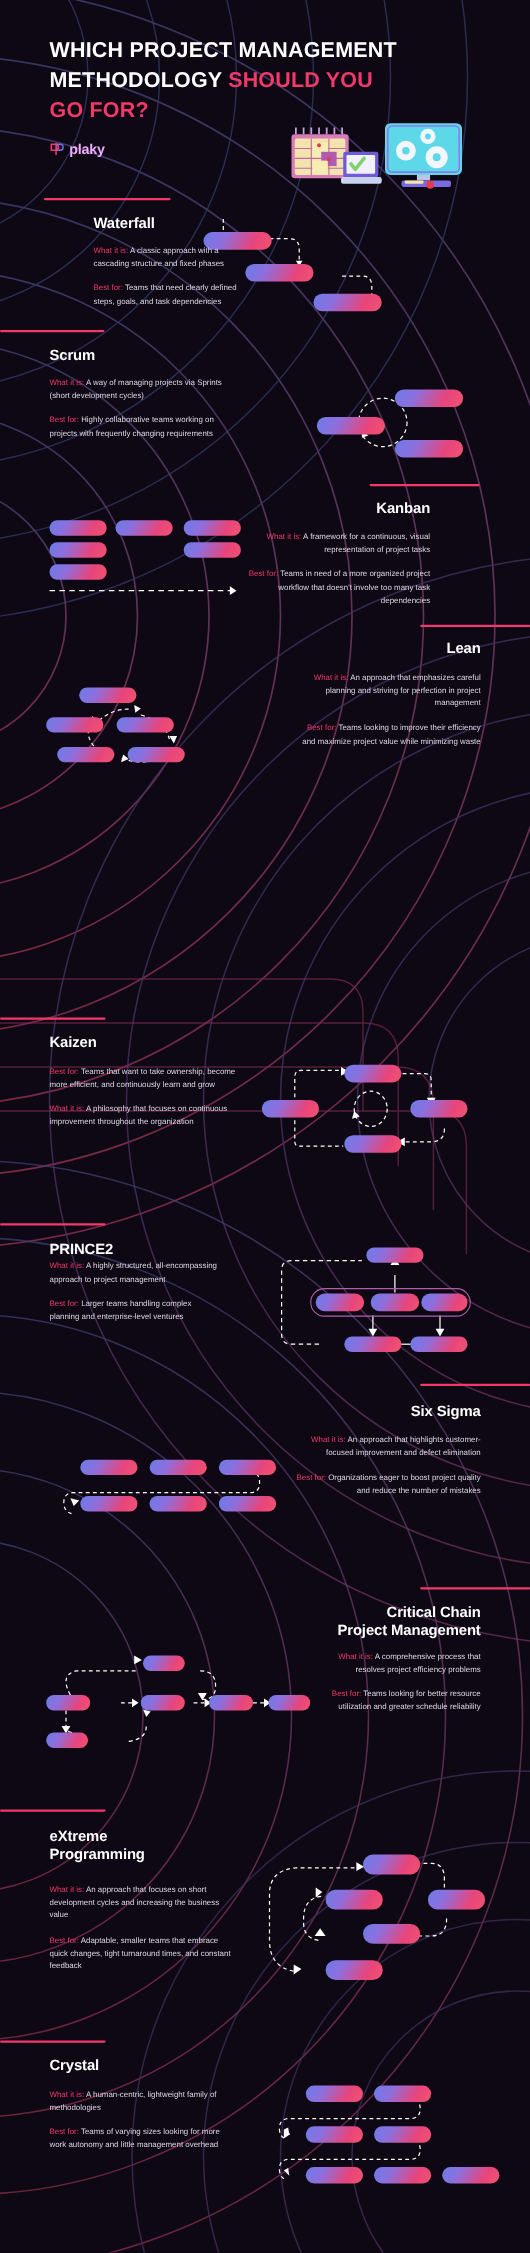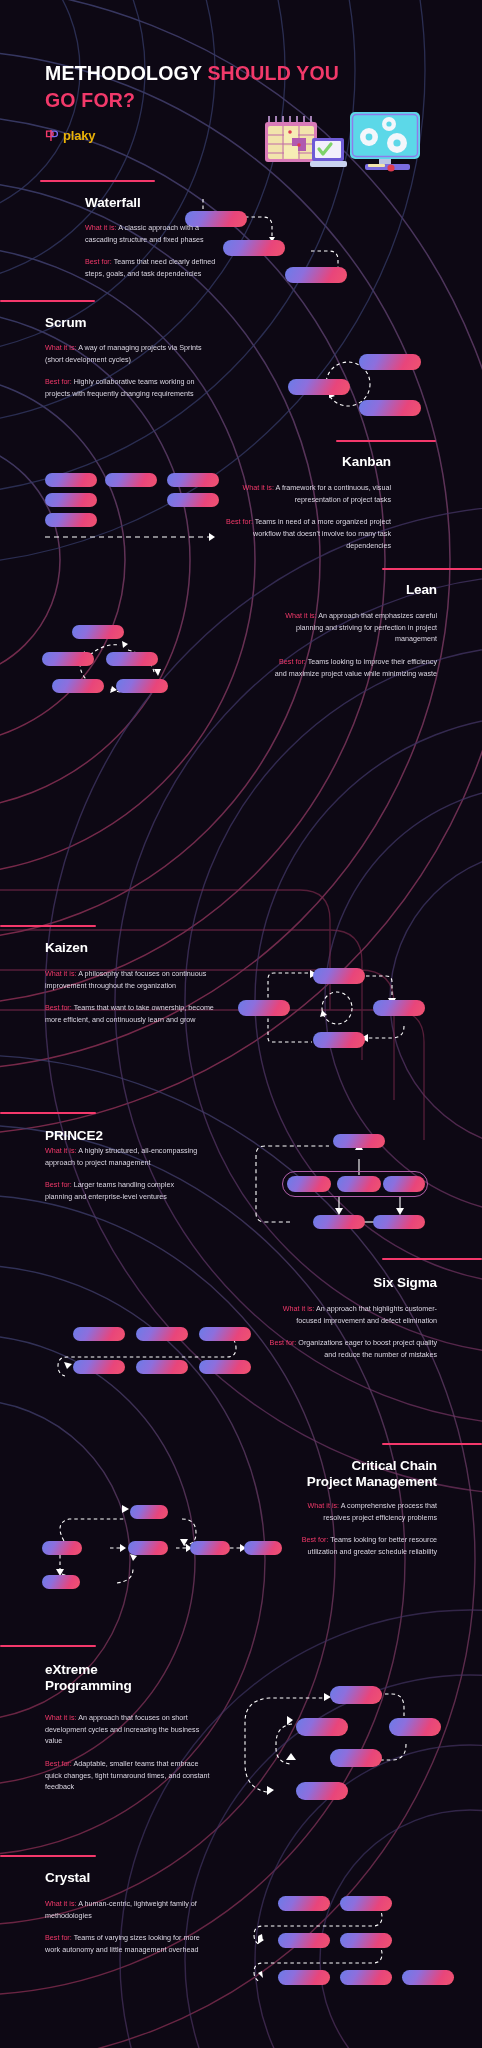--- a/index.html
+++ b/index.html
@@ -51,21 +51,21 @@
     position: absolute;
     left: 45px; top: 128px;
     display: flex;
     align-items: center;
     gap: 5px;
   }
   .logo-mark { width: 13px; height: 13px; display:block; }
   .logo-text {
     font-size: 13px;
     font-weight: 700;
-    color: #eab308;
+    color: #f0abfc;
     letter-spacing: -0.2px;
   }
   .hero-art {
     position: absolute;
     left: 255px; top: 108px;
     width: 195px; height: 68px;
   }
 
   
   .section { position: absolute; z-index: 4; }
@@ -175,21 +175,21 @@
     <g fill="none" stroke="#7d2a4d" stroke-width="1.3" opacity="0.65">
       <path d="M0 890 H300 Q330 890 330 920 V1010"></path>
       <path d="M0 930 H330 Q362 930 362 962 V1060"></path>
       <path d="M0 970 H360 Q394 970 394 1004 V1100"></path>
       <path d="M0 1010 H392 Q424 1010 424 1042 V1140"></path>
     </g>
   </svg>
 
   <div class="header">
     <div class="title">
-      <br>
+      <span>WHICH PROJECT MANAGEMENT</span><br>
       <span>METHODOLOGY </span><span class="accent">SHOULD YOU</span><br>
       <span class="accent">GO FOR?</span>
     </div>
 
     <div class="logo">
       <svg class="logo-mark" viewBox="0 0 24 24">
         <path d="M3 4h7a5 5 0 0 1 0 10H3z" fill="none" stroke="#f2396a" stroke-width="2.6"></path>
         <path d="M12 4h6a5 5 0 0 1 0 10h-6z" fill="none" stroke="#7b6df0" stroke-width="2.6"></path>
         <line x1="11" y1="2" x2="11" y2="22" stroke="#f2396a" stroke-width="2.6"></line>
       </svg>
@@ -338,22 +338,22 @@
     <div class="pill" style="left:0;top:27px;width:52px;height:14px;"></div>
     <div class="pill" style="left:64px;top:27px;width:52px;height:14px;"></div>
     <div class="pill" style="left:10px;top:54px;width:52px;height:14px;"></div>
     <div class="pill" style="left:74px;top:54px;width:52px;height:14px;"></div>
   </div>
 
   <div class="section" style="left:0;top:920px;width:482px;height:140px;">
     <div class="rule" style="left:0;top:5px;width:96px;"></div>
     <div class="sec-title" style="left:45px;top:20px;">Kaizen</div>
     <div class="sec-body" style="left:45px;top:48px;width:172px;">
+      <p><span class="lbl">Best for:</span> <span>Teams that want to take ownership, become more efficient, and continuously learn and grow</span></p>
       <p><span class="lbl">What it is:</span> <span>A philosophy that focuses on continuous improvement throughout the organization</span></p>
-      <p><span class="lbl">Best for:</span> <span>Teams that want to take ownership, become more efficient, and continuously learn and grow</span></p>
     </div>
   </div>
   <div class="diagram" style="left:238px;top:964px;width:205px;height:85px;">
     <svg class="links" width="205" height="85">
       <g stroke="#ffffff" stroke-width="1.1" fill="none" stroke-dasharray="3.5 3">
         <path d="M30 40 v-25 q0-6 6-6 h38"></path>
         <path d="M128 12 h20 q6 0 6 6 v18"></path>
         <path d="M166 62 q0 12 -12 12 h-24"></path>
         <path d="M34 78 h40"></path>
         <path d="M30 48 v26 q0 4 4 4"></path>

